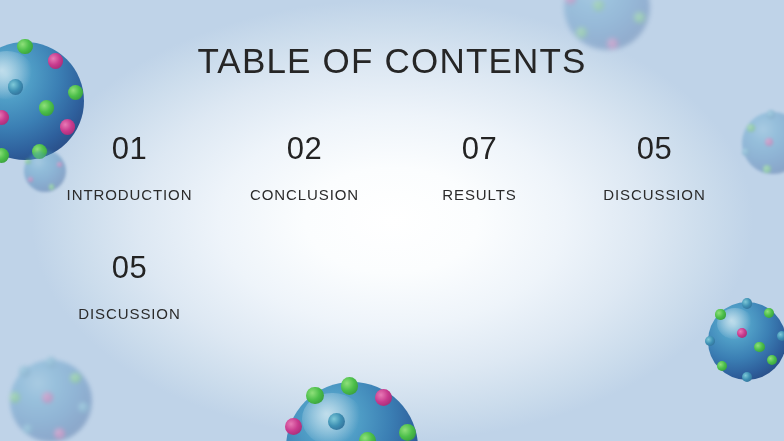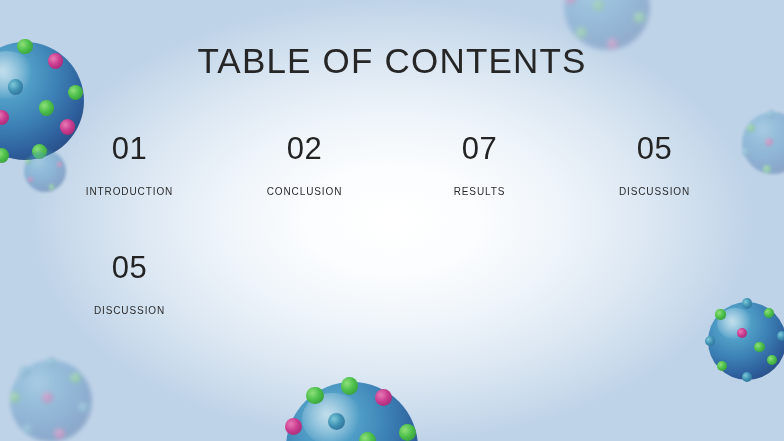--- a/index.html
+++ b/index.html
@@ -128,21 +128,21 @@
     font-size: 31px;
     font-weight: 300;
     color: #232323;
     letter-spacing: 0.5px;
     line-height: 1;
     margin-top: 5px;
   }
 
   .toc-label {
     margin-top: 23px;
-    font-size: 10px;
+    font-size: 15px;
     font-weight: 400;
     letter-spacing: 0.9px;
     color: #2b2b2b;
     line-height: 1;
     white-space: nowrap;
     text-align: right;
   }
 </style>
 </head>
 <body>

